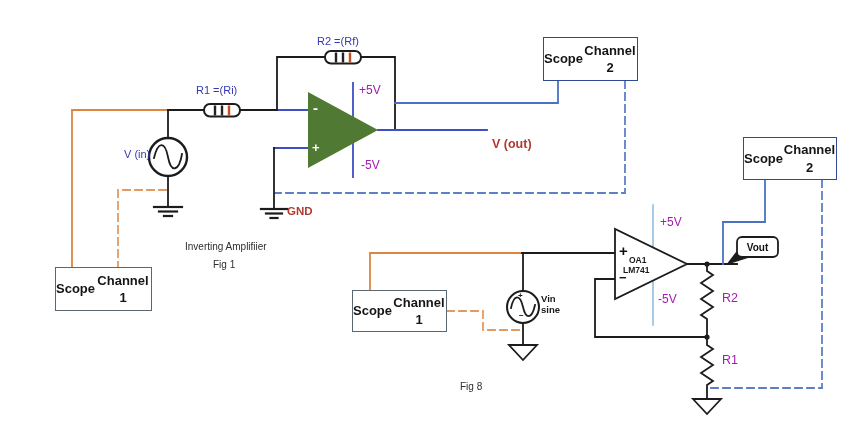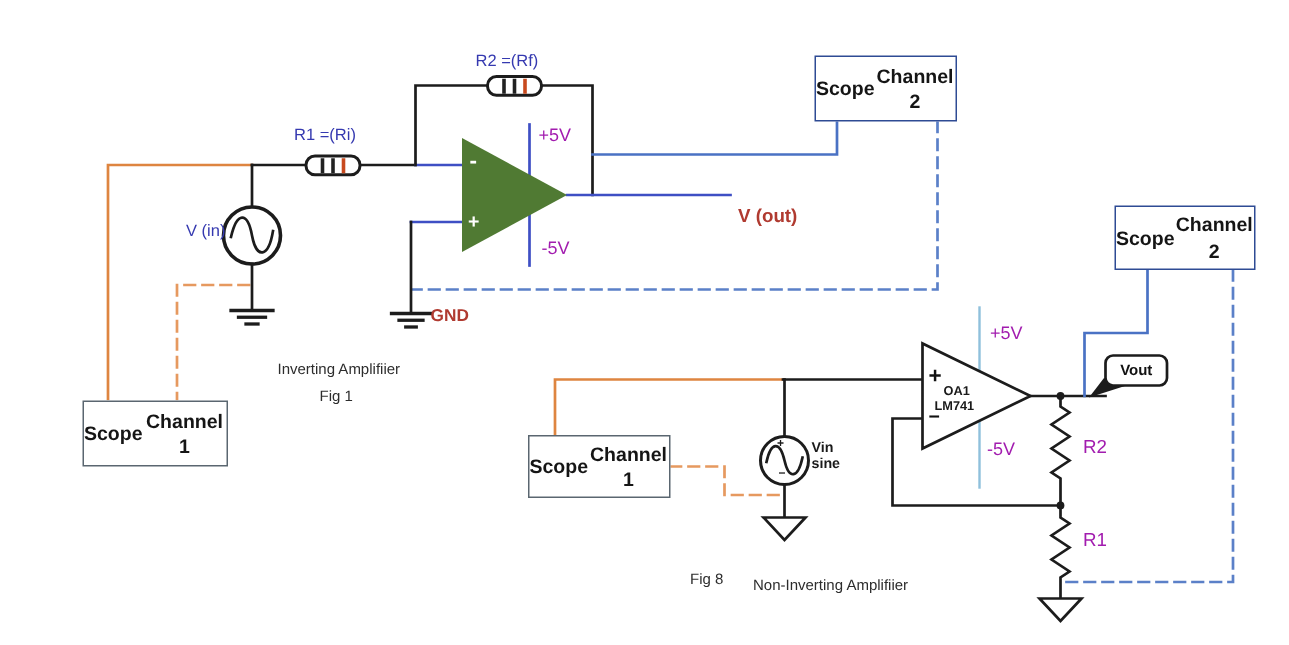--- a/index.html
+++ b/index.html
@@ -187,15 +187,14 @@
   <span class="lbl lbl-small-bold" style="left:518px;top:292px;font-size:8px">+</span>
   <span class="lbl lbl-small-bold" style="left:519px;top:312px;font-size:8px">−</span>
   <span class="lbl lbl-small-bold" style="left:541px;top:294px;font-size:9.5px">Vin</span>
   <span class="lbl lbl-small-bold" style="left:541px;top:305px;font-size:9.5px">sine</span>
   <div class="vout-tag">
     <span>Vout</span>
   </div>
   <span class="lbl lbl-plain" style="left:722px;top:292px;font-size:12.5px">R2</span>
   <span class="lbl lbl-plain" style="left:722px;top:354px;font-size:12.5px">R1</span>
   <span class="lbl lbl-caption" style="left:460px;top:382px">Fig 8</span>
-  <span class="lbl lbl-caption" style="left:502px;top:386px">Non-Inverting Amplifiier</span>
 
 </div>
 
 </body></html>

